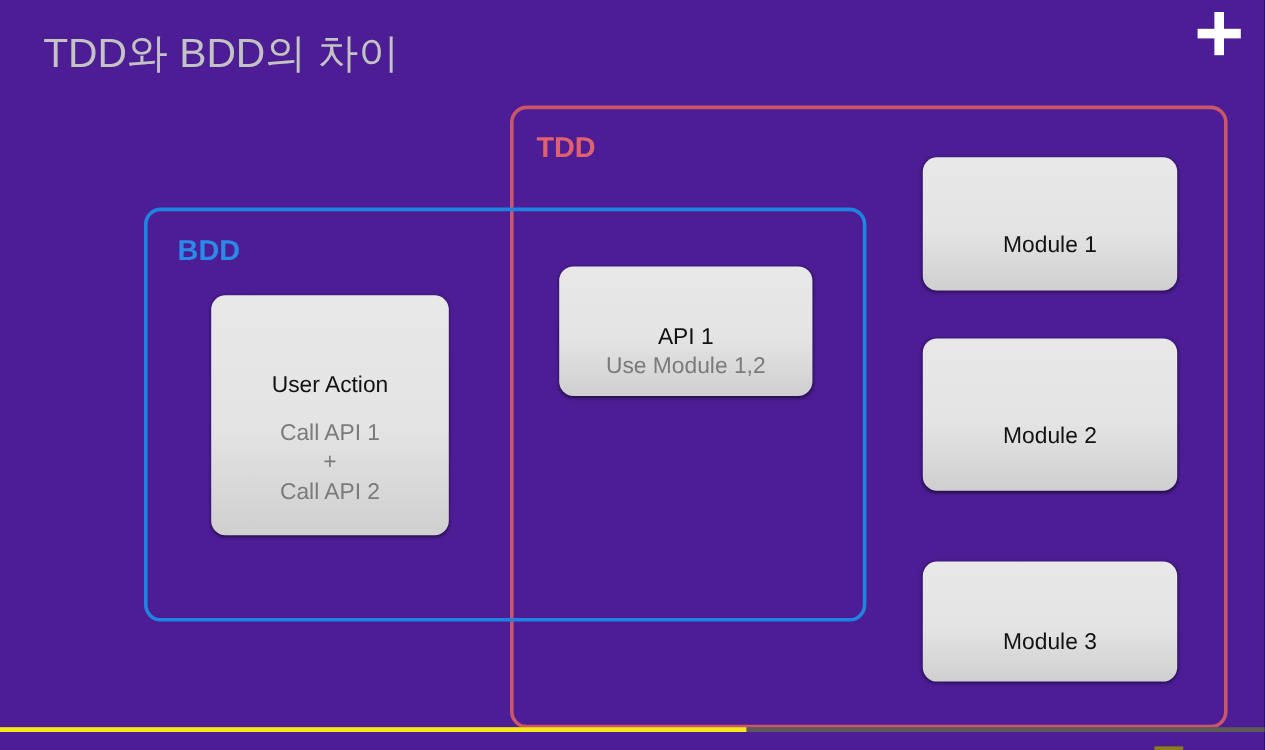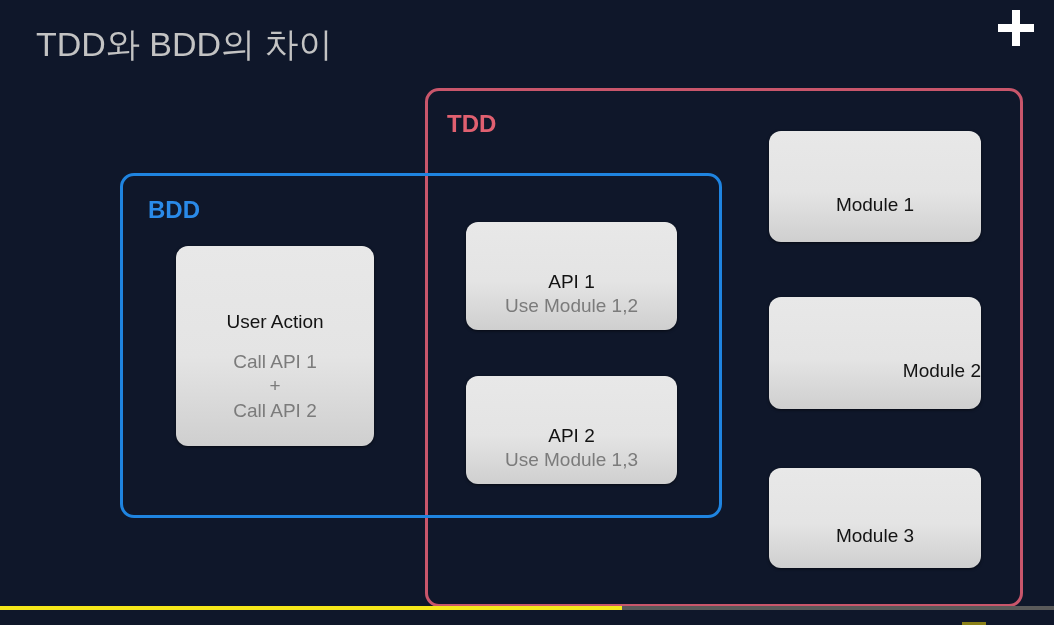--- a/index.html
+++ b/index.html
@@ -14,21 +14,21 @@
   body {
     font-family: "Liberation Sans", sans-serif;
     position: relative;
   }
 
   #slide {
     position: absolute;
     left: 0; top: 0;
     width: 1054px;
     height: 625px;
-    background: #0f172a;
+    background: #4c1d95;
   }
 
   
   #slide-title {
     position: absolute;
     left: 36px;
     top: 22px;
     font-size: 34px;
     font-weight: 500;
     color: #c3c3c3;
@@ -152,24 +152,23 @@
   }
 
   #card-module-1 {
     left: 769px;
     top: 131px;
     width: 212px;
     height: 111px;
   }
   #card-module-2 {
     left: 769px;
-    top: 297px;
+    top: 282px;
     width: 212px;
-    height: 112px;
-    align-items: flex-end;
+    height: 127px;
   }
   #card-module-3 {
     left: 769px;
     top: 468px;
     width: 212px;
     height: 100px;
   }
 
   #card-module-1 .title-line,
   #card-module-2 .title-line,
@@ -232,24 +231,20 @@
       <div class="sub-line">+</div>
       <div class="sub-line">Call API 2</div>
     </div>
   </div>
 
   <div id="card-api-1" class="card">
     <div class="title-line">API 1</div>
     <div class="sub-line">Use Module 1,2</div>
   </div>
 
-  <div id="card-api-2" class="card">
-    <div class="title-line">API 2</div>
-    <div class="sub-line">Use Module 1,3</div>
-  </div>
 
   <div id="card-module-1" class="card">
     <div class="title-line">Module 1</div>
   </div>
 
   <div id="card-module-2" class="card">
     <div class="title-line">Module 2</div>
   </div>
 
   <div id="card-module-3" class="card">

